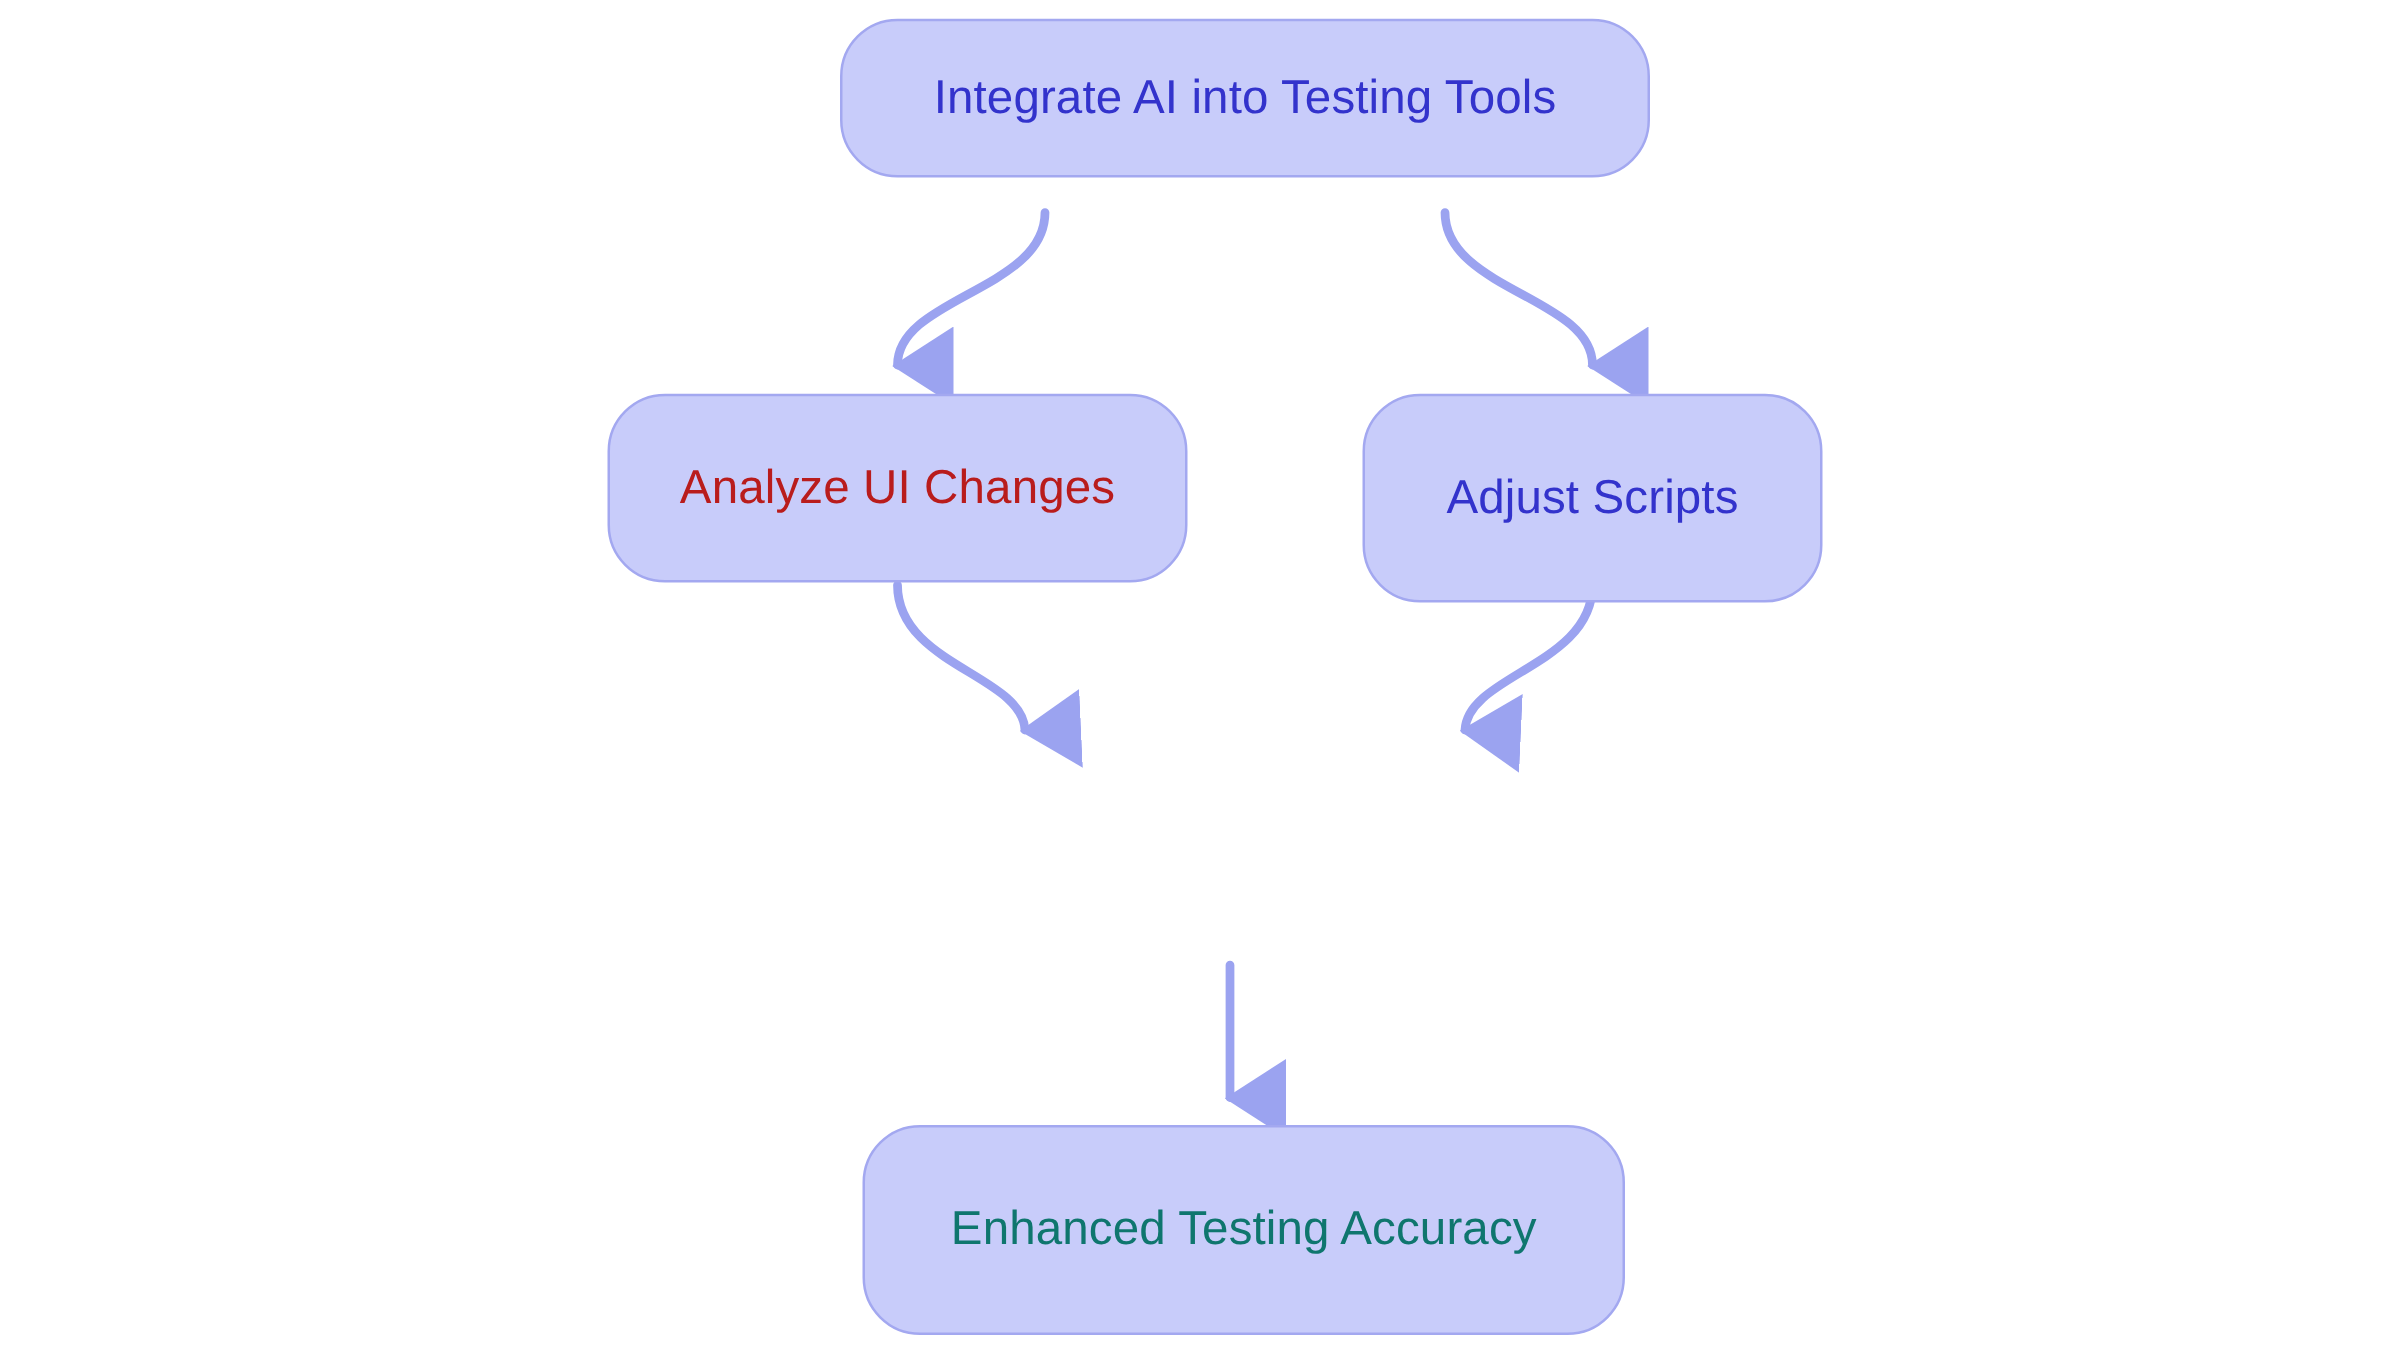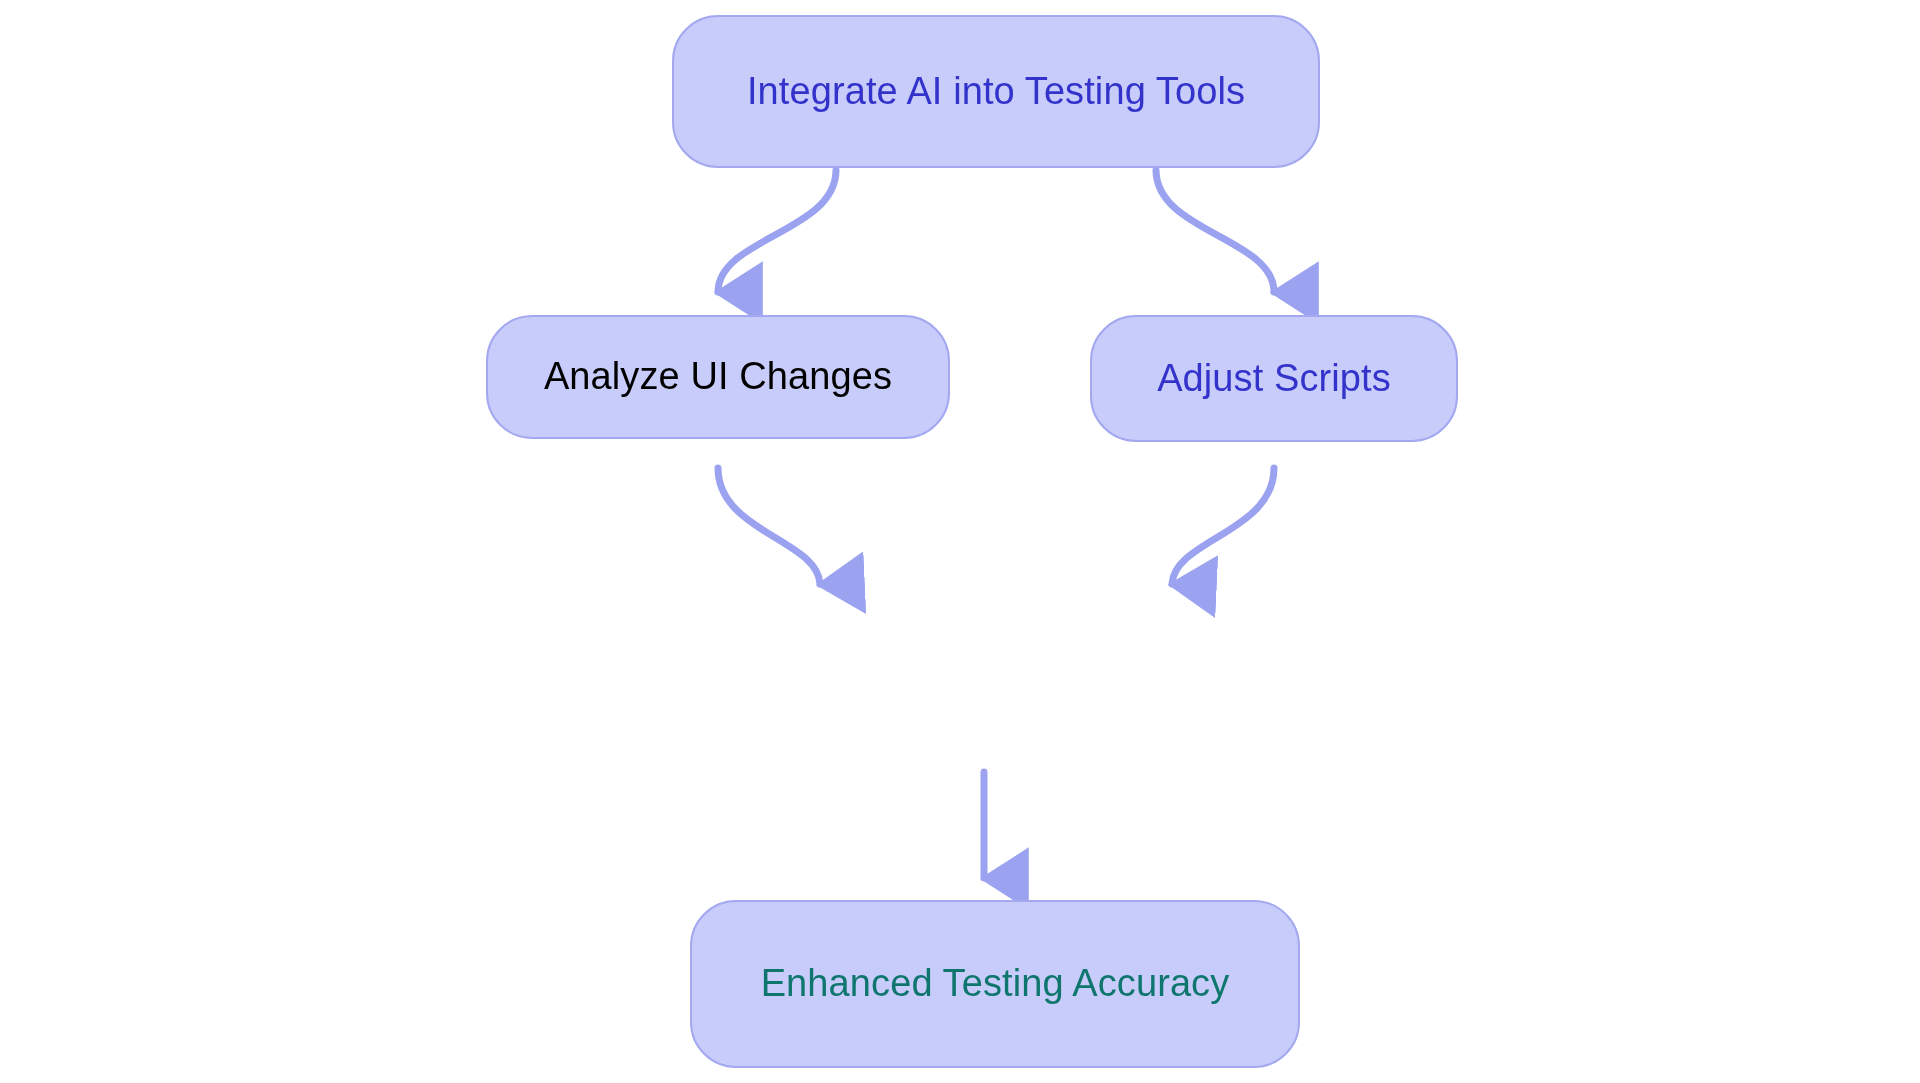--- a/index.html
+++ b/index.html
@@ -68,29 +68,29 @@
 
     <path class="edge-path" fill="none" stroke="#9ba3f0" stroke-width="7" stroke-linecap="round" marker-end="url(#arrowhead)" d="M 1156 170 C 1156 232, 1274 238, 1274 292"></path>
 
     <path class="edge-path" fill="none" stroke="#9ba3f0" stroke-width="7" stroke-linecap="round" marker-end="url(#arrowhead)" d="M 718 468 C 718 532, 818 540, 820 584"></path>
 
     <path class="edge-path" fill="none" stroke="#9ba3f0" stroke-width="7" stroke-linecap="round" marker-end="url(#arrowhead)" d="M 1274 468 C 1274 532, 1174 540, 1172 584"></path>
 
     <path class="edge-path" fill="none" stroke="#9ba3f0" stroke-width="7" stroke-linecap="round" marker-end="url(#arrowhead)" d="M 984 772 L 984 878"></path>
   </svg>
 
-  <div class="node-box" id="node-0" style="left: 672px; top: 15px; width: 648px; height: 153px; border-radius: 46px; background: rgb(200, 204, 250); border-color: rgb(163, 168, 240); color: rgb(51, 51, 204);">
+  <div class="node-box" id="node-0" style="left: 672px; top: 15px; width: 648px; height: 127px; border-radius: 46px; background: rgb(200, 204, 250); border-color: rgb(163, 168, 240); color: rgb(51, 51, 204);">
     <span class="node-label">Integrate AI into Testing Tools</span>
   </div>
 
-  <div class="node-box" id="node-1" style="left: 486px; top: 315px; width: 464px; height: 124px; border-radius: 46px; background: rgb(200, 204, 250); border-color: rgb(163, 168, 240); color: #000000;">
+  <div class="node-box" id="node-1" style="left: 486px; top: 315px; width: 464px; height: 151px; border-radius: 46px; background: rgb(200, 204, 250); border-color: rgb(163, 168, 240); color: #b91c1c;">
     <span class="node-label">Analyze UI Changes</span>
   </div>
 
-  <div class="node-box" id="node-2" style="left: 1090px; top: 315px; width: 368px; height: 127px; border-radius: 46px; background: rgb(200, 204, 250); border-color: rgb(163, 168, 240); color: rgb(51, 51, 204);">
+  <div class="node-box" id="node-2" style="left: 1090px; top: 315px; width: 368px; height: 167px; border-radius: 46px; background: rgb(200, 204, 250); border-color: rgb(163, 168, 240); color: rgb(51, 51, 204);">
     <span class="node-label">Adjust Scripts</span>
   </div>
 
 
   <div class="node-box" id="node-4" style="left: 690px; top: 900px; width: 610px; height: 168px; border-radius: 46px; background: rgb(200, 204, 250); border-color: rgb(163, 168, 240); color: #0f766e;">
     <span class="node-label">Enhanced Testing Accuracy</span>
   </div>
 
 </div>
 

